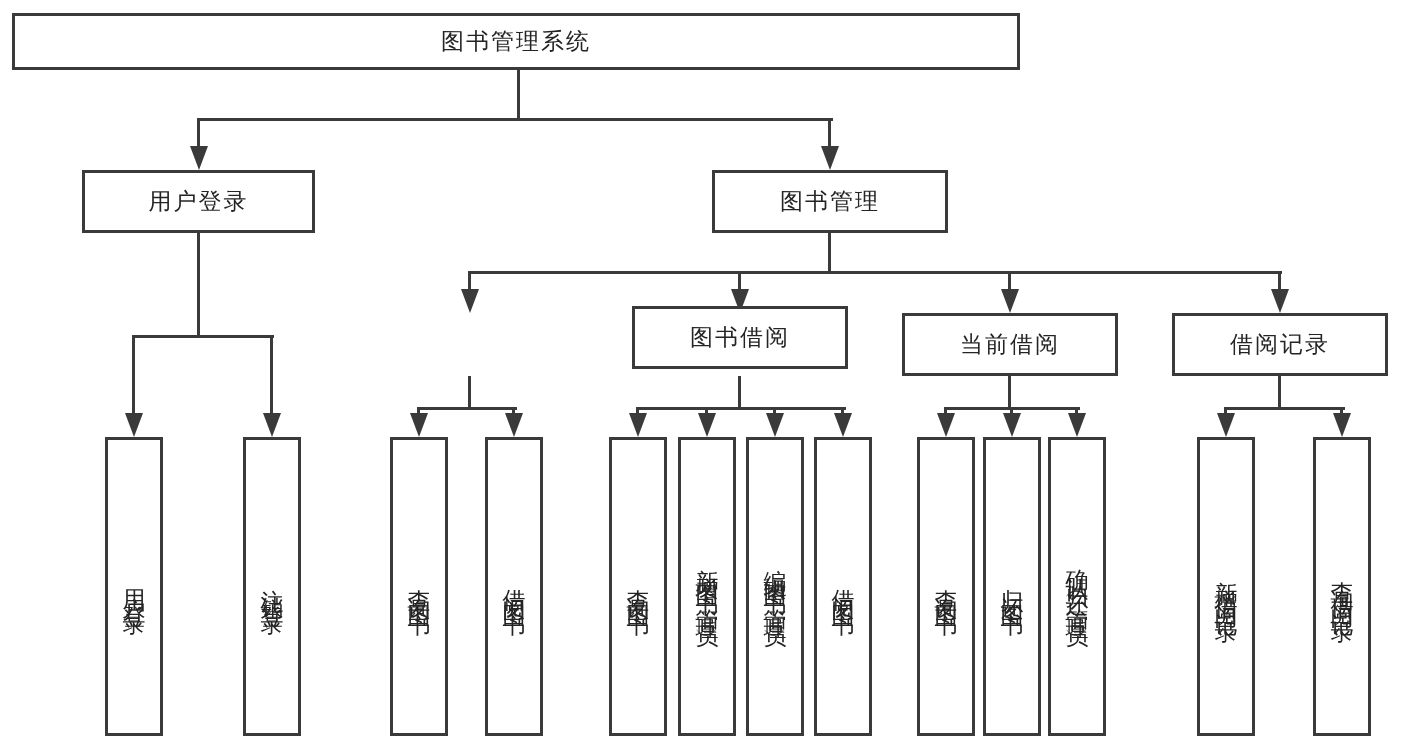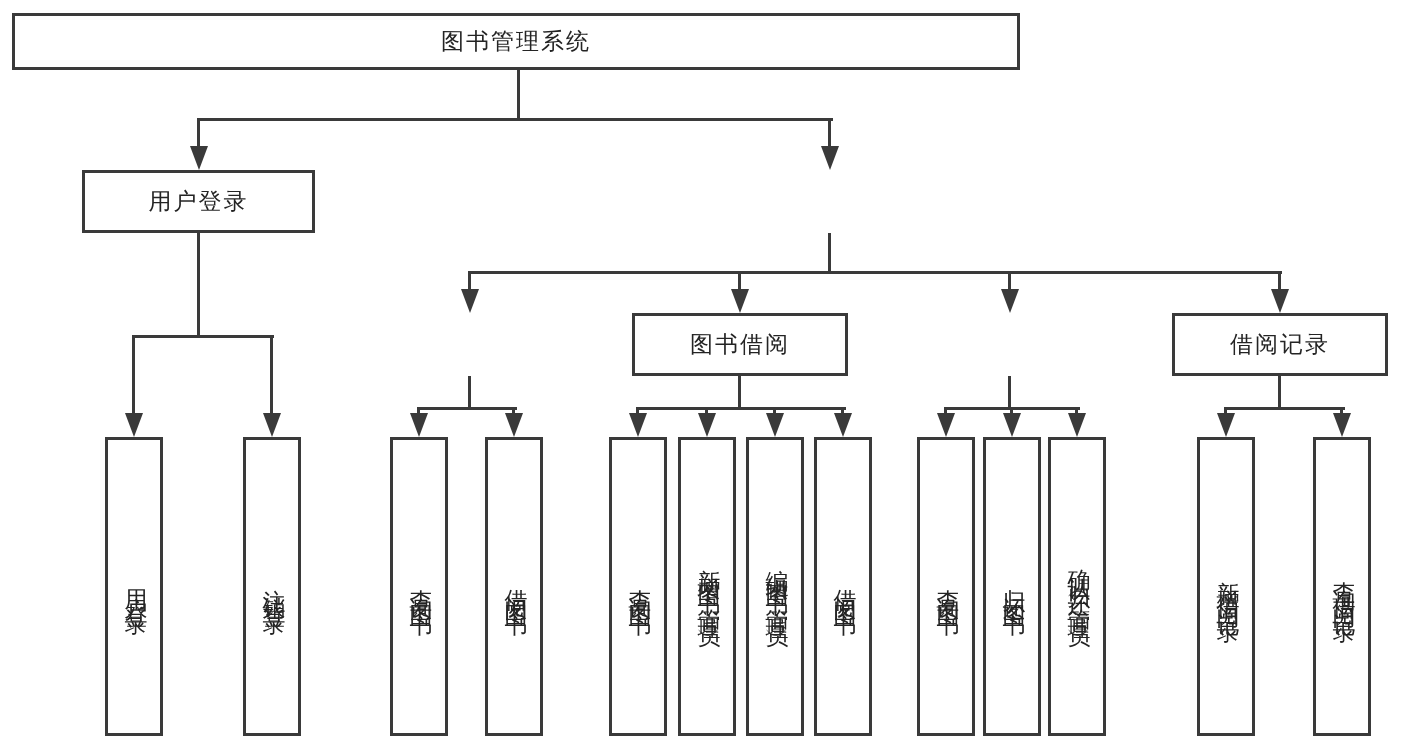--- a/index.html
+++ b/index.html
@@ -7,21 +7,21 @@
     --text:#242424;
     --watermark:#a0a0a0;
     --background:#ffffff;
   }
   html,body{margin:0;padding:0;background:var(--background);}
   .canvas{
     position:relative;
     width:1405px;height:747px;
     background:var(--background);
     overflow:hidden;
-    font-family:Liberation Mono, monospace;
+    font-family:Liberation Serif, serif;
     color:var(--text);
   }
   .box{
     position:absolute;
     box-sizing:border-box;
     border:3px solid var(--line);
     background:var(--background);
     display:flex;
     align-items:center;
     justify-content:center;
@@ -68,41 +68,47 @@
   <div class="vline" style="left:517px;top:70px;height:48px"></div>
   <div class="hline" style="left:197px;top:118px;width:636px"></div>
   <div class="vline" style="left:197px;top:118px;height:32px"></div>
   <div class="vline" style="left:828px;top:118px;height:32px"></div>
   <div class="arrow" style="left:190px;top:146px"></div>
   <div class="arrow" style="left:821px;top:146px"></div>
 
   <div class="box" style="left:82px;top:170px;width:233px;height:63px">
     <span>用户登录</span>
   </div>
+  <div class="box" style="left:712px;top:170px;width:236px;height:63px">
+    <span>图书管理</span>
+  </div>
 
   <div class="vline" style="left:197px;top:233px;height:102px"></div>
   <div class="hline" style="left:132px;top:335px;width:142px"></div>
   <div class="vline" style="left:132px;top:335px;height:82px"></div>
   <div class="vline" style="left:270px;top:335px;height:82px"></div>
   <div class="arrow" style="left:125px;top:413px"></div>
   <div class="arrow" style="left:263px;top:413px"></div>
 
   <div class="vline" style="left:828px;top:233px;height:38px"></div>
   <div class="hline" style="left:468px;top:271px;width:814px"></div>
   <div class="vline" style="left:468px;top:271px;height:24px"></div>
   <div class="vline" style="left:738px;top:271px;height:24px"></div>
   <div class="vline" style="left:1008px;top:271px;height:24px"></div>
   <div class="vline" style="left:1278px;top:271px;height:24px"></div>
   <div class="arrow" style="left:461px;top:289px"></div>
   <div class="arrow" style="left:731px;top:289px"></div>
   <div class="arrow" style="left:1001px;top:289px"></div>
   <div class="arrow" style="left:1271px;top:289px"></div>
 
-  <div class="box" style="left:632px;top:313px;width:216px;height:63px">
+  <div class="box" style="left:632px;top:306px;width:216px;height:63px">
     <span>图书借阅</span>
+  </div>
+  <div class="box" style="left:902px;top:313px;width:216px;height:63px">
+    <span>当前借阅</span>
   </div>
   <div class="box" style="left:1172px;top:313px;width:216px;height:63px">
     <span>借阅记录</span>
   </div>
 
   <div class="vline" style="left:468px;top:376px;height:31px"></div>
   <div class="hline" style="left:417px;top:407px;width:100px"></div>
   <div class="vline" style="left:417px;top:407px;height:10px"></div>
   <div class="vline" style="left:512px;top:407px;height:10px"></div>
   <div class="arrow" style="left:410px;top:413px"></div>

